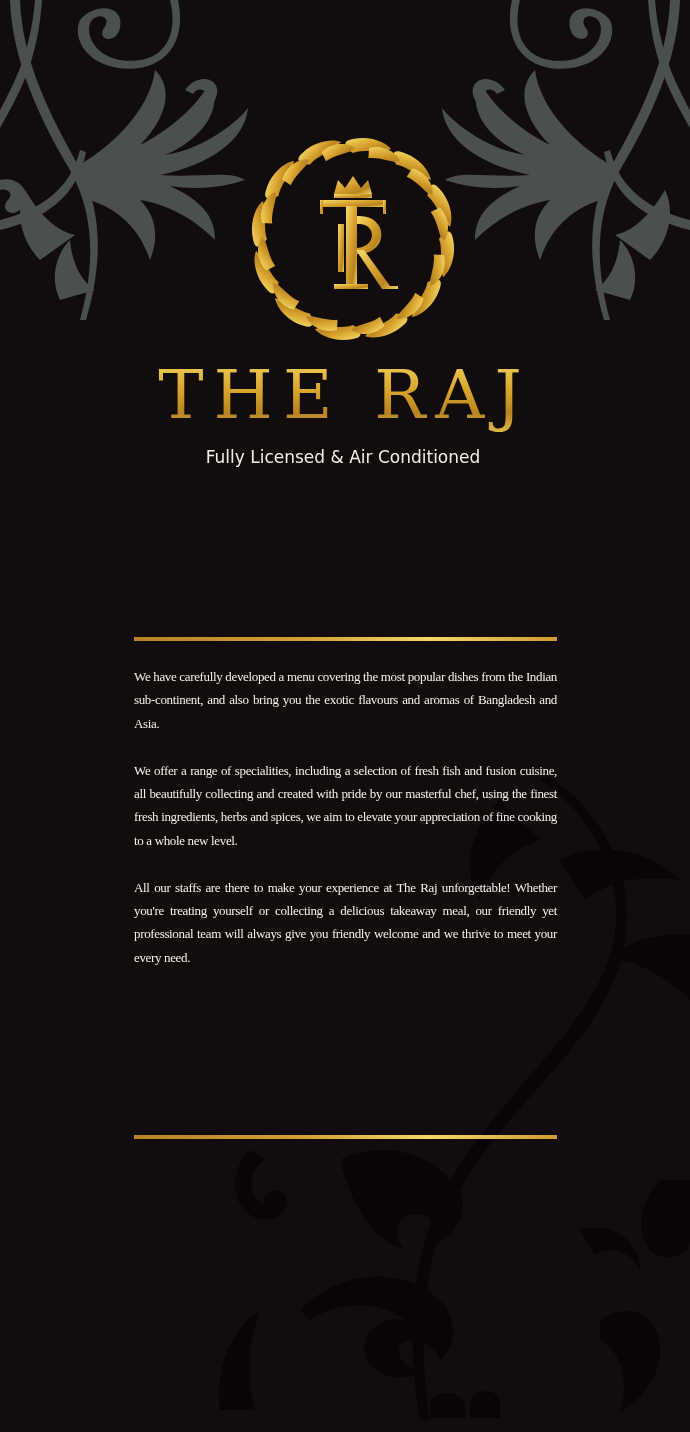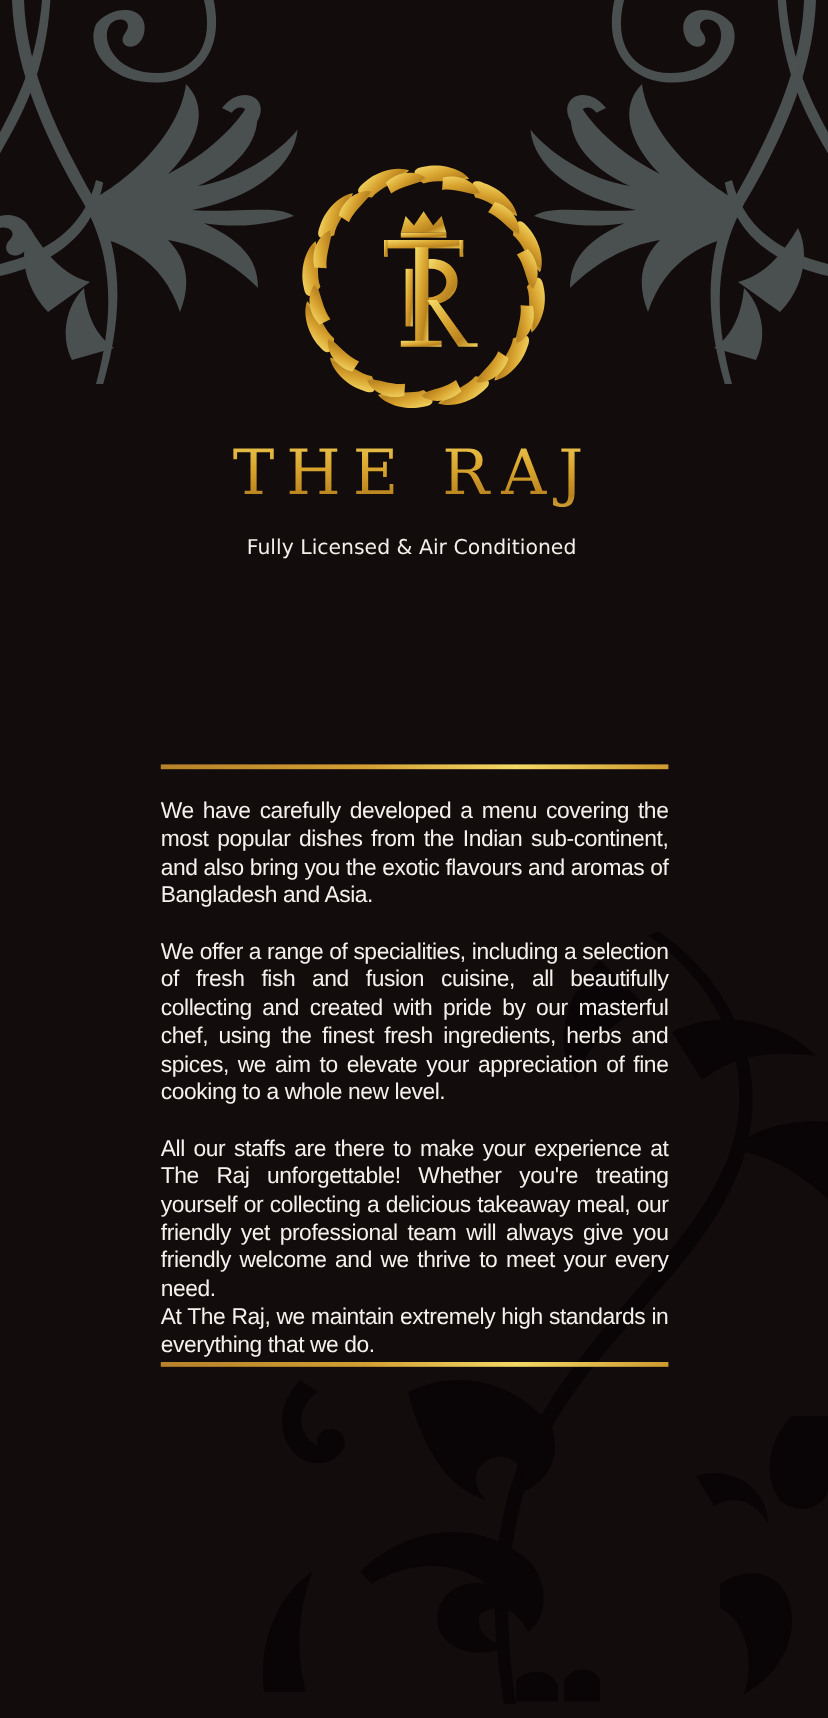--- a/index.html
+++ b/index.html
@@ -27,21 +27,21 @@
       width: 210px;
       height: 210px;
     }
     .brand {
       position: absolute;
       left: 0;
       width: 690px;
       top: 350px;
       text-align: center;
       font-family: "DejaVu Serif", serif;
-      font-size: 52px;
+      font-size: 68px;
       letter-spacing: 10px;
       line-height: 90px;
       font-weight: normal;
       color: #e2b73c;
       background: linear-gradient(180deg, #f6dc6a 0%, #d9a52c 45%, #b98320 70%, #f0cf58 100%);
       -webkit-background-clip: text;
       background-clip: text;
       -webkit-text-fill-color: transparent;
       margin: 0;
     }
@@ -65,22 +65,22 @@
       background: linear-gradient(90deg, #b7822a 0%, #d39f33 40%, #f3d866 70%, #cf9a2f 100%);
     }
     .rule.top { top: 637px; }
     .rule.bottom { top: 1135px; }
     .body-text {
       position: absolute;
       left: 134px;
       width: 423px;
       top: 665px;
       color: #f4f1ec;
-      font-family: Liberation Sans, sans-serif;
-      font-size: 19px;
+      font-family: Liberation Serif, serif;
+      font-size: 13px;
       line-height: 23.4px;
       text-align: justify;
       letter-spacing: -0.35px;
     }
     .body-text p {
       margin: 0 0 23.4px 0;
     }
     .body-text p.tight { margin-bottom: 0; }
   </style>
 </head>
@@ -206,16 +206,15 @@
 <div class="tagline">
   <div>Fully Licensed &amp; Air Conditioned</div>
 </div>
 
 <div class="rule top"></div>
 
 <div class="body-text">
   <p>We have carefully developed a menu covering the most popular dishes from the Indian sub-continent, and also bring you the exotic flavours and aromas of Bangladesh and Asia.</p>
   <p>We offer a range of specialities, including a selection of fresh fish and fusion cuisine, all beautifully collecting and created with pride by our masterful chef, using the finest fresh ingredients, herbs and spices, we aim to elevate your appreciation of fine cooking to a whole new level.</p>
   <p class="tight">All our staffs are there to make your experience at The Raj unforgettable! Whether you're treating yourself or collecting a delicious takeaway meal, our friendly yet professional team will always give you friendly welcome and we thrive to meet your every need.</p>
-  <p class="tight">At The Raj, we maintain extremely high standards in everything that we do.</p>
 </div>
 
 <div class="rule bottom"></div>
 
 </body></html>

